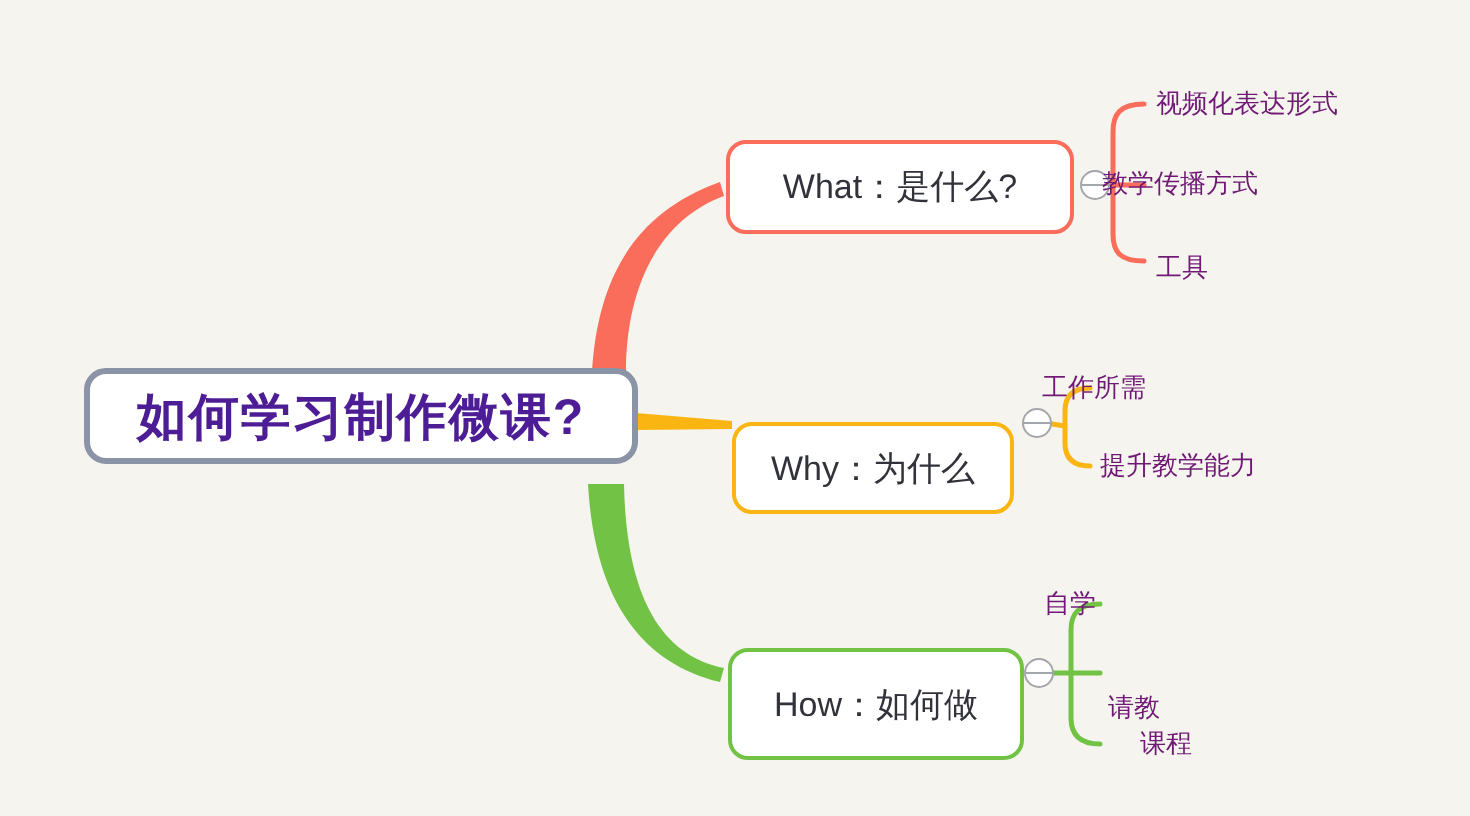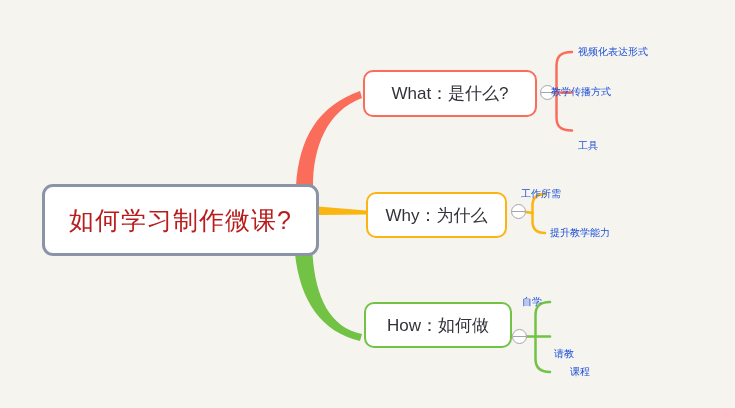--- a/index.html
+++ b/index.html
@@ -11,52 +11,52 @@
   }
   svg.links{position:absolute;left:0;top:0;width:735px;height:408px}
 
   .topic{
     position:absolute;box-sizing:border-box;
     background:#ffffff;border-style:solid;
     display:flex;align-items:center;justify-content:center;
     white-space:nowrap;cursor:default;
   }
   .root{
-    left:42px;top:184px;width:277px;height:72px;
+    left:42px;top:184px;width:277px;height:48px;
     border-width:3px;border-radius:11px;
-    font-size:25px;font-weight:400;color:#b91c1c;
+    font-size:25px;font-weight:700;color:#4c1d95;
     letter-spacing:1px;
   }
   .branch{
     border-width:2.5px;border-radius:10px;
     font-size:17px;color:#32333a;
   }
   .branch.what{left:363px;top:70px;width:174px;height:47px}
   .branch.why{left:366px;top:192px;width:141px;height:46px}
-  .branch.how{left:364px;top:302px;width:148px;height:46px}
+  .branch.how{left:364px;top:324px;width:148px;height:56px}
 
   .toggle{
     position:absolute;box-sizing:border-box;
     width:15px;height:15px;border:1.5px solid;border-radius:50%;
     background:#ffffff;
     display:flex;align-items:center;justify-content:center;
     cursor:pointer;
   }
   .toggle .bar{display:block;width:100%;height:1.5px}
   .toggle.what{left:540px;top:85px}
   .toggle.why{left:511px;top:204px}
   .toggle.how{left:512px;top:329px}
 
   .subtopic{
-    position:absolute;font-size:10px;line-height:20px;
-    color:#1d4ed8;white-space:nowrap;cursor:default;font-family:Liberation Serif, serif;
+    position:absolute;font-size:13px;line-height:20px;
+    color:#701a75;white-space:nowrap;cursor:default;font-family:Liberation Serif, serif;
   }
   .s-what-0{left:578px;top:42px}
   .s-what-1{left:551px;top:82px}
-  .s-what-2{left:578px;top:136px}
+  .s-what-2{left:578px;top:124px}
   .s-why-0{left:521px;top:184px}
   .s-why-1{left:550px;top:223px}
   .s-how-0{left:522px;top:292px}
   .s-how-1{left:554px;top:344px}
   .s-how-2{left:570px;top:362px}
 </style>
 </head>
 <body>
 
 <div class="canvas" style="background-color: rgb(245, 244, 239);">
@@ -79,21 +79,21 @@
 
     <g fill="none" stroke-width="2.5" stroke-linecap="round" stroke="#72c345">
       <path d="M 527 336.5 H 550"></path>
       <path d="M 550 302 C 539 302 535.5 307 535.5 315 L 535.5 359 C 535.5 366.5 539 372 550 372"></path>
     </g>
   </svg>
 
   <div class="topic root" style="border-color: rgb(139, 147, 166);">如何学习制作微课?</div>
 
   <div class="topic branch what" style="border-color: rgb(250, 109, 90);">What：是什么?</div>
-  <div class="topic branch why" style="border-color: rgb(251, 181, 19);">Why：为什么</div>
+  <div class="topic branch why" style="border-color: rgb(251, 181, 19); margin-top: 19px;">Why：为什么</div>
   <div class="topic branch how" style="border-color: rgb(114, 195, 69);">How：如何做</div>
 
   <div class="toggle what" style="border-color: rgb(163, 166, 171);">
     <span class="bar" style="background-color: rgb(163, 166, 171);"></span>
   </div>
   <div class="toggle why" style="border-color: rgb(163, 166, 171);">
     <span class="bar" style="background-color: rgb(163, 166, 171);"></span>
   </div>
   <div class="toggle how" style="border-color: rgb(163, 166, 171);">
     <span class="bar" style="background-color: rgb(163, 166, 171);"></span>

